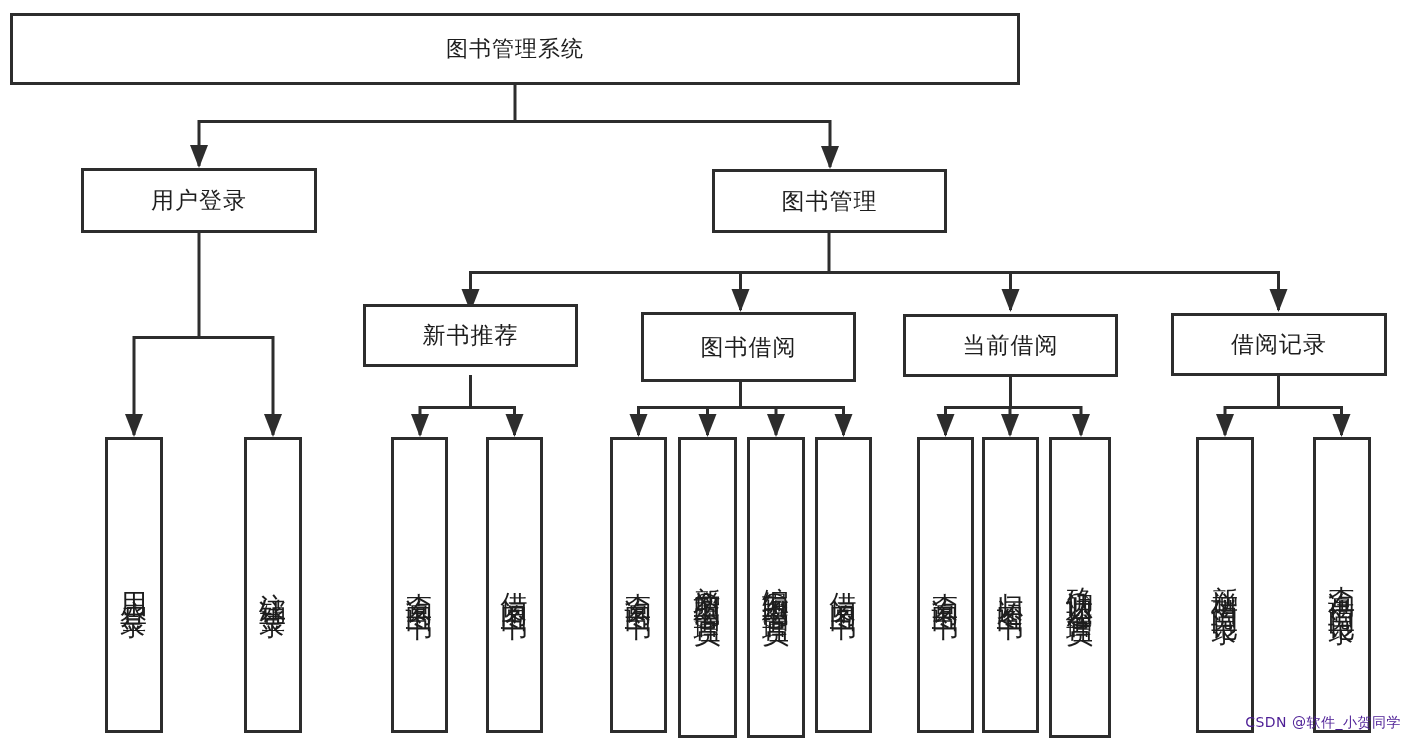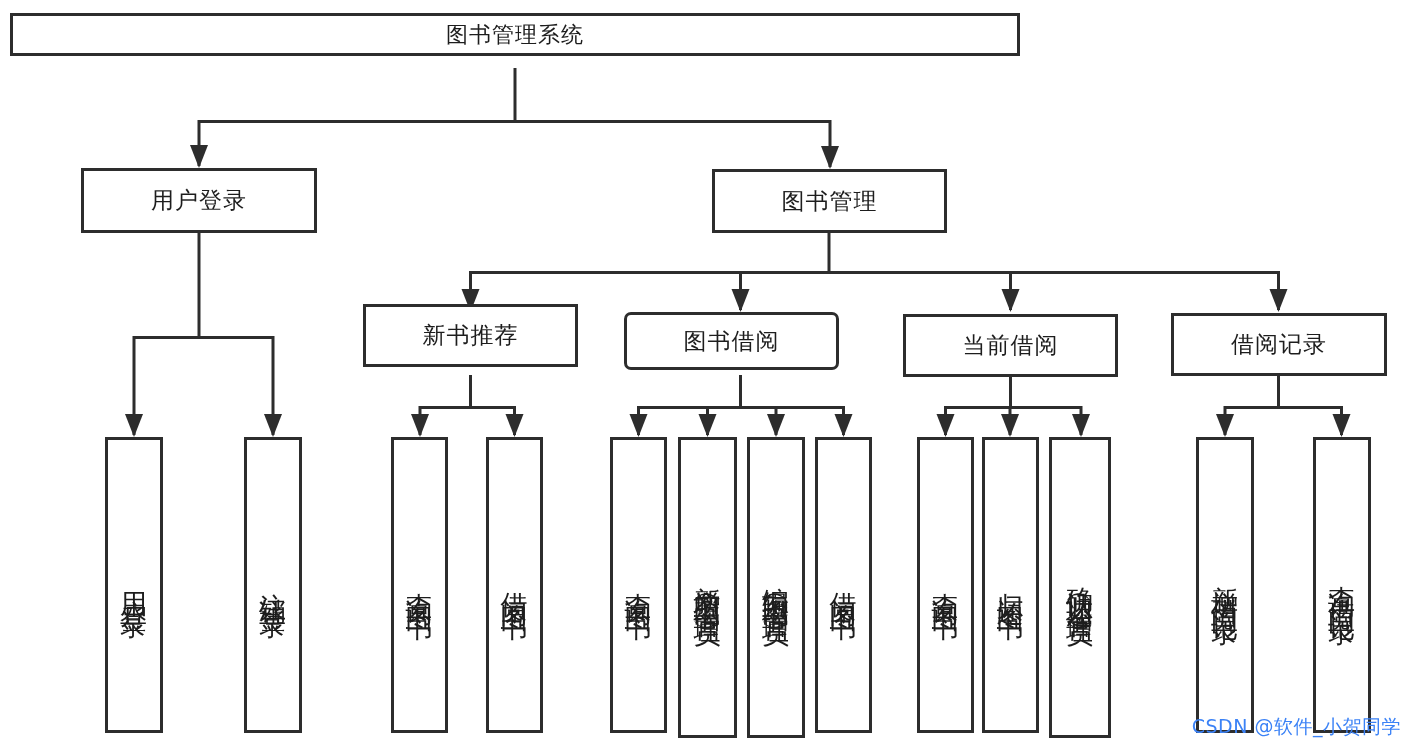--- a/index.html
+++ b/index.html
@@ -36,22 +36,22 @@
     text-orientation: mixed;
     letter-spacing: 7px;
     line-height: 1;
   }
   .leaf .v-tight { letter-spacing: 5px; }
   .watermark {
     position: absolute;
     right: 4px;
     top: 714px;
     z-index: 3;
-    font-size: 19px;
-    color: #3b82f6;
+    font-size: 14px;
+    color: #4c1d95;
     letter-spacing: 0.5px;
     white-space: nowrap;
   }
 </style>
 </head>
 <body>
 
 <div class="canvas">
 
   <svg class="wires" viewBox="0 0 1405 747" xmlns="http://www.w3.org/2000/svg">
@@ -99,35 +99,35 @@
       <polygon points="767,414 785,414 776,437"></polygon>
       <polygon points="834.5,414 852.5,414 843.5,437"></polygon>
       <polygon points="936.5,414 954.5,414 945.5,437"></polygon>
       <polygon points="1001,414 1019,414 1010,437"></polygon>
       <polygon points="1072,414 1090,414 1081,437"></polygon>
       <polygon points="1216,414 1234,414 1225,437"></polygon>
       <polygon points="1332.5,414 1350.5,414 1341.5,437"></polygon>
     </g>
   </svg>
 
-  <div class="node root-node" style="left:10px; top:13px; width:1010px; height:43px;">
+  <div class="node root-node" style="left:10px; top:13px; width:1010px; height:72px;">
     <span>图书管理系统</span>
   </div>
 
   <div class="node h-node" style="left:81px; top:168px; width:236px; height:65px;">
     <span>用户登录</span>
   </div>
   <div class="node h-node" style="left:712px; top:169px; width:235px; height:64px;text-align:right;">
     <span>图书管理</span>
   </div>
 
   <div class="node h-node" style="left:363px; top:304px; width:215px; height:63px;">
     <span>新书推荐</span>
   </div>
-  <div class="node h-node" style="left:624px; top:312px; width:215px; height:58px;border-radius:7px;">
+  <div class="node h-node" style="left:641px; top:312px; width:215px; height:70px;">
     <span>图书借阅</span>
   </div>
   <div class="node h-node" style="left:903px; top:314px; width:215px; height:63px;">
     <span>当前借阅</span>
   </div>
   <div class="node h-node" style="left:1171px; top:313px; width:216px; height:63px;font-family:Liberation Mono, monospace;">
     <span>借阅记录</span>
   </div>
 
   <div class="node leaf" style="left:105px; top:437px; width:58px; height:296px;">

